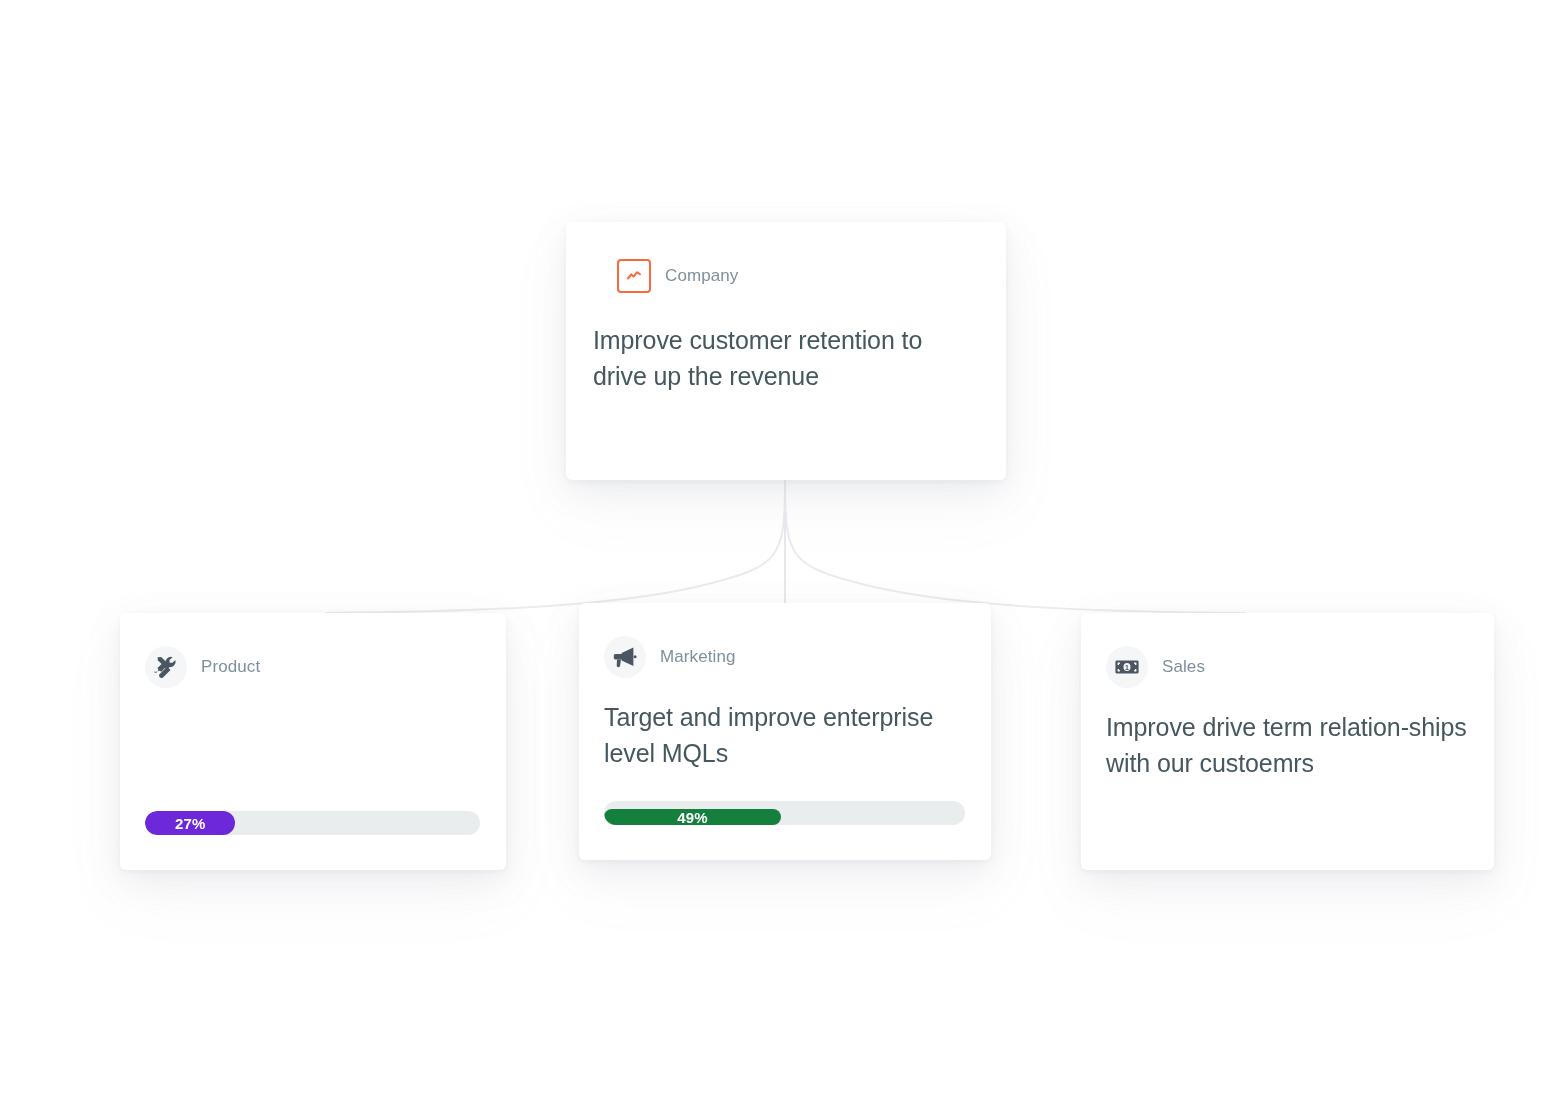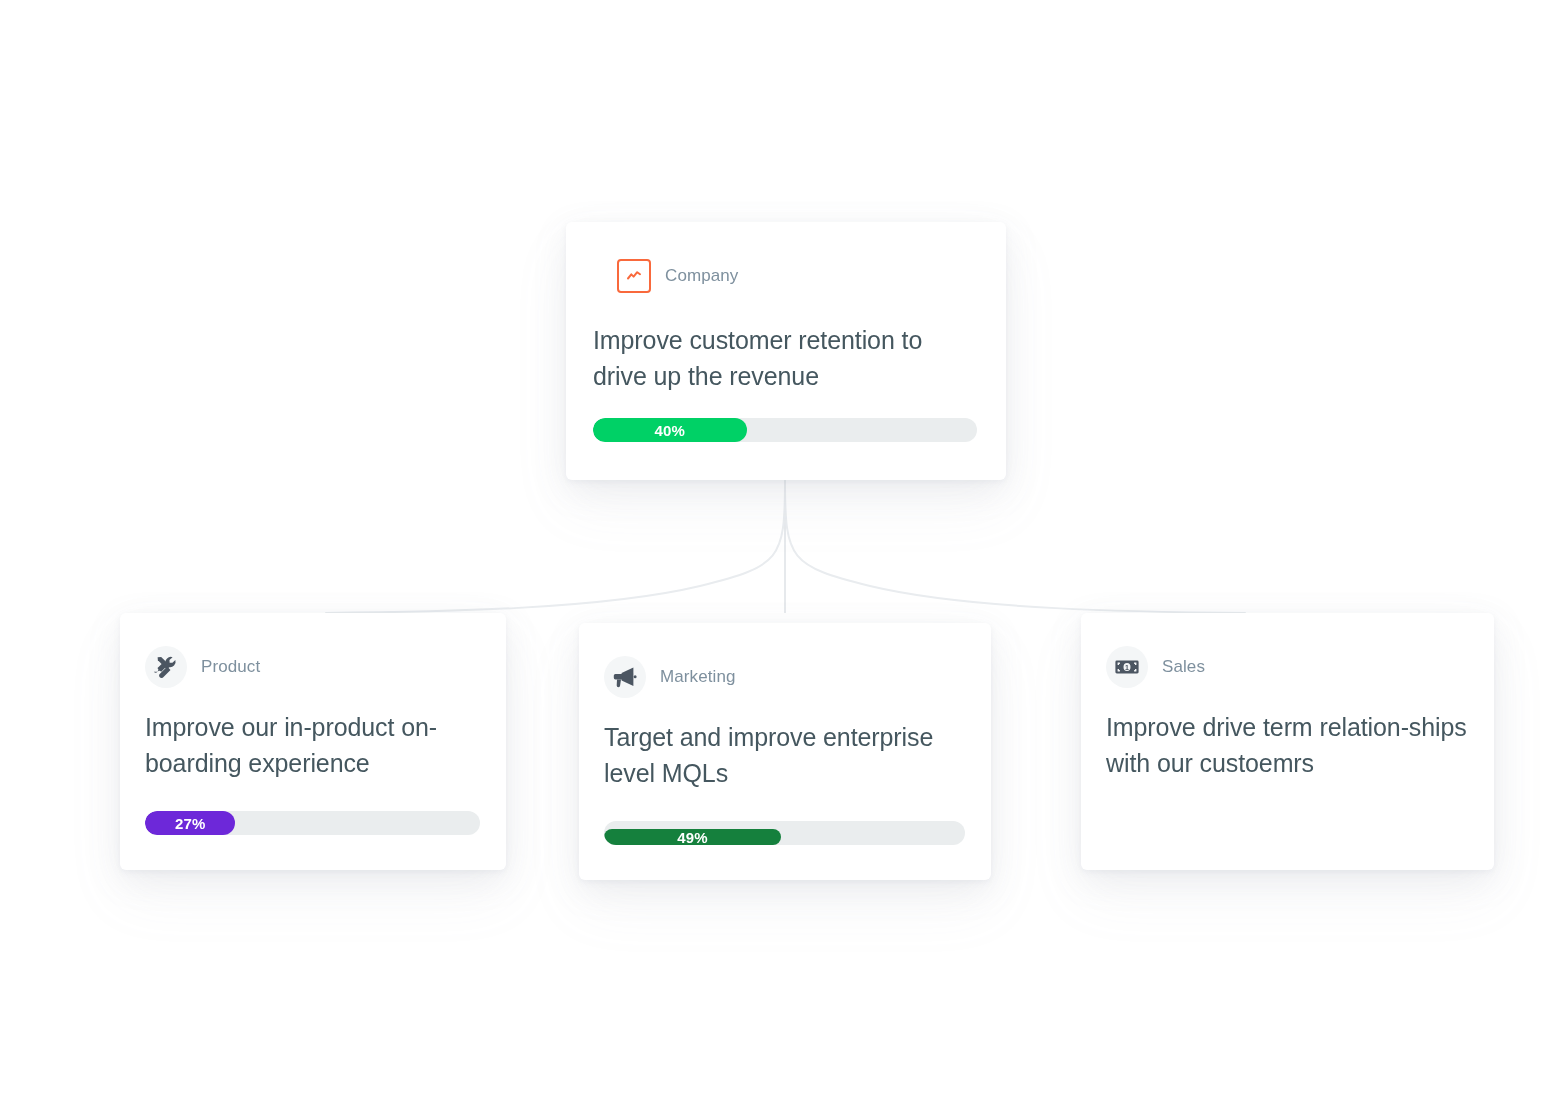--- a/index.html
+++ b/index.html
@@ -116,21 +116,21 @@
   }
   #card-company .card-head   { position: absolute; left: 27px; top: 37px; padding-left: 24px; }
   #card-company .card-title  { position: absolute; left: 27px; top: 100px; width: 380px; }
   #card-company .progress-track { position: absolute; left: 27px; right: 29px; top: 196px; }
 
   #card-product {
     left: 120px; top: 613px;
     width: 386px; height: 257px;
   }
   #card-marketing {
-    left: 579px; top: 623px;
+    left: 579px; top: 603px;
     width: 412px; height: 257px;
   }
   #card-sales {
     left: 1039px; top: 613px;
     width: 413px; height: 257px; margin-left: 42px;
   }
 
   .leaf .card-head   { position: absolute; left: 25px; top: 33px; }
   .leaf .card-title  { position: absolute; left: 25px; top: 96px; width: 370px; }
   .leaf .progress-track { position: absolute; left: 25px; right: 26px; top: 198px; }
@@ -156,46 +156,40 @@
       <span class="icon-badge square-outline">
         <svg class="glyph" width="18" height="18" viewBox="0 0 18 18">
           <polyline points="3,11.5 6.3,7.4 8.6,9.6 12.2,5.2 15,7.2" fill="none" stroke="#f9693c" stroke-width="2" stroke-linecap="round" stroke-linejoin="round"></polyline>
         </svg>
       </span>
       <span class="card-label">Company</span>
     </div>
 
     <div class="card-title">Improve customer retention to drive up the revenue</div>
 
-    <div class="progress-track">
-      <div class="progress-fill" style="width: 40%; background: rgb(0, 209, 102);">
-        <span class="progress-value">40%</span>
-      </div>
-    </div>
   </div>
 
   <div class="card leaf" id="card-product">
     <div class="card-head">
       <span class="icon-badge circle">
         <svg class="glyph" width="26" height="26" viewBox="0 0 26 26" fill="#4c5662">
 
           <path d="M4.6 3.2 L8.2 3.0 L17.3 12.1 L14.0 15.4 L4.9 6.3 Z"></path>
           <path d="M6.2 19.4 a2.6 2.6 0 1 0 3.7 -3.7 l5.2 -5.2 l3.7 3.7 l-5.2 5.2 a2.6 2.6 0 0 0 -3.7 0 Z" transform="translate(-5.4 -1.6)"></path>
           <circle cx="5.3" cy="20.1" r="1.1" fill="#f4f6f7"></circle>
 
           <path d="M22.6 3.0 a6.0 6.0 0 0 0 -7.6 7.4 l-1.9 1.9 l3.2 3.2 l1.9 -1.9
                    a6.0 6.0 0 0 0 7.4 -7.6 l-3.2 3.2 l-3.0 -0.2 l-0.2 -3.0 Z" transform="translate(-1.2 0.4) scale(0.92)"></path>
 
           <path d="M13.6 13.2 L6.6 20.2 a2.4 2.4 0 1 0 3.3 3.3 l7.0 -7.0 Z" transform="translate(0.6 -0.6)"></path>
         </svg>
       </span>
       <span class="card-label">Product</span>
     </div>
 
-    <div class="card-title">Improve our in-product on-boarding experience</div>
 
     <div class="progress-track">
       <div class="progress-fill" style="width: 27%; background: #6d28d9;">
         <span class="progress-value">27%</span>
       </div>
     </div>
   </div>
 
   <div class="card leaf" id="card-marketing">
     <div class="card-head">

